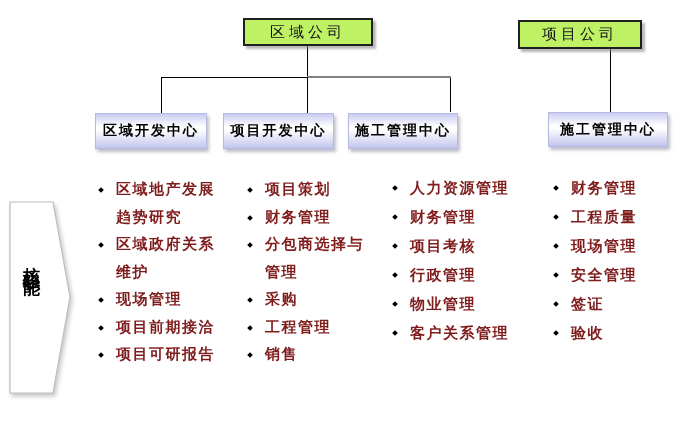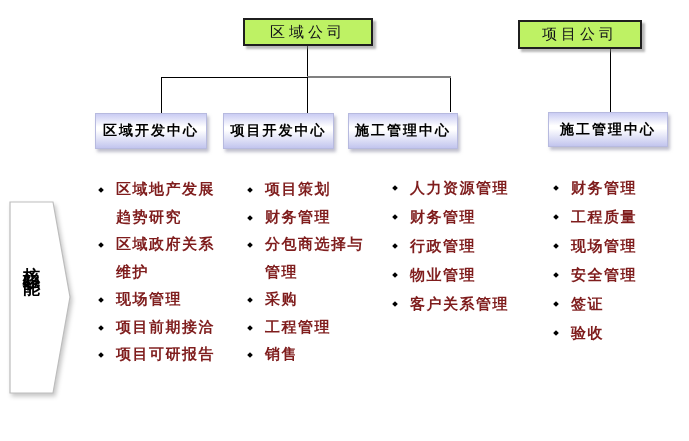--- a/index.html
+++ b/index.html
@@ -131,20 +131,24 @@
     <div class="li">
         <span class="bullet"></span>
         <span class="txt">人力资源管理</span>
       </div>
     <div class="li">
         <span class="bullet"></span>
         <span class="txt">财务管理</span>
       </div>
     <div class="li">
         <span class="bullet"></span>
+        <span class="txt">项目考核</span>
+      </div>
+    <div class="li">
+        <span class="bullet"></span>
         <span class="txt">行政管理</span>
       </div>
     <div class="li">
         <span class="bullet"></span>
         <span class="txt">物业管理</span>
       </div>
     <div class="li">
         <span class="bullet"></span>
         <span class="txt">客户关系管理</span>
       </div>

